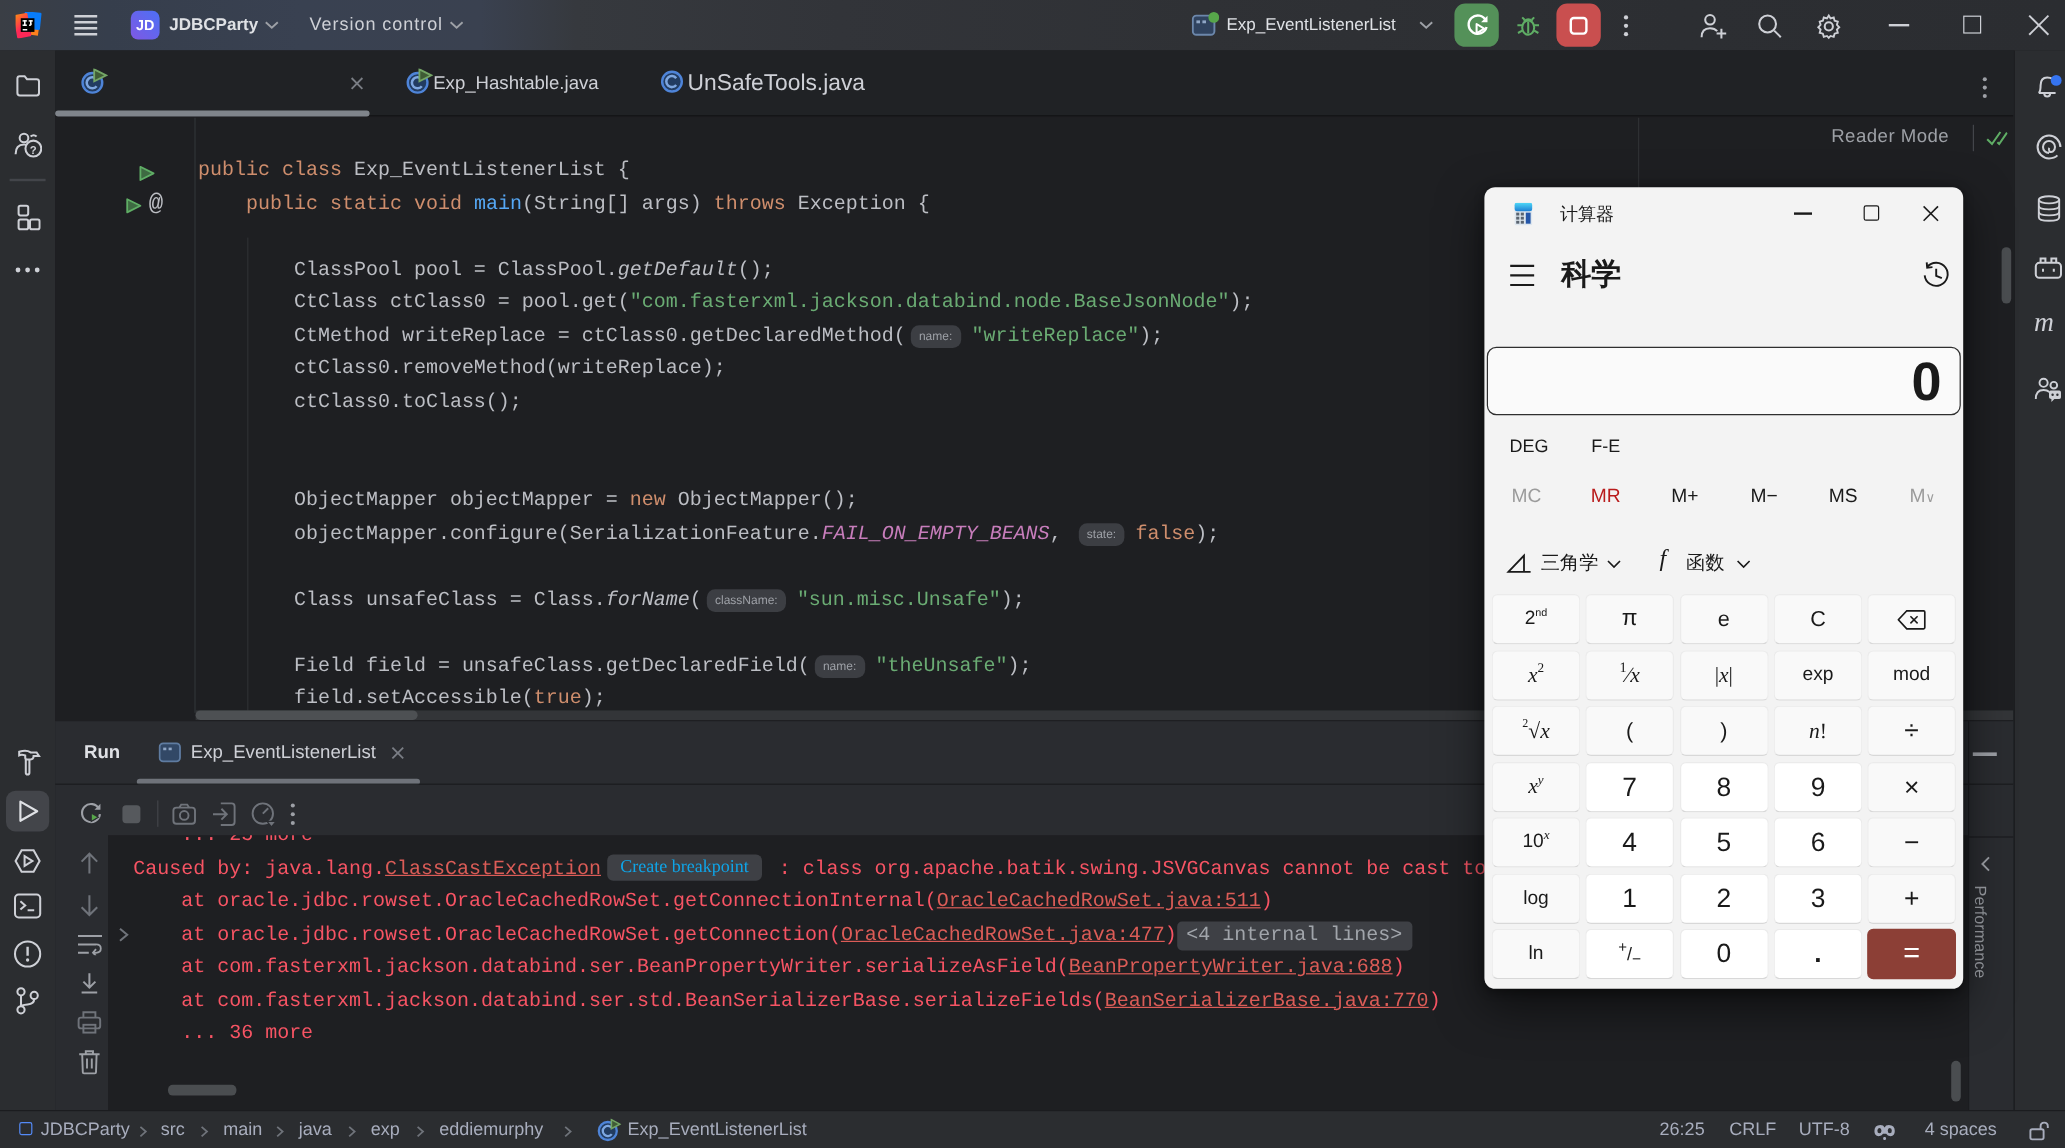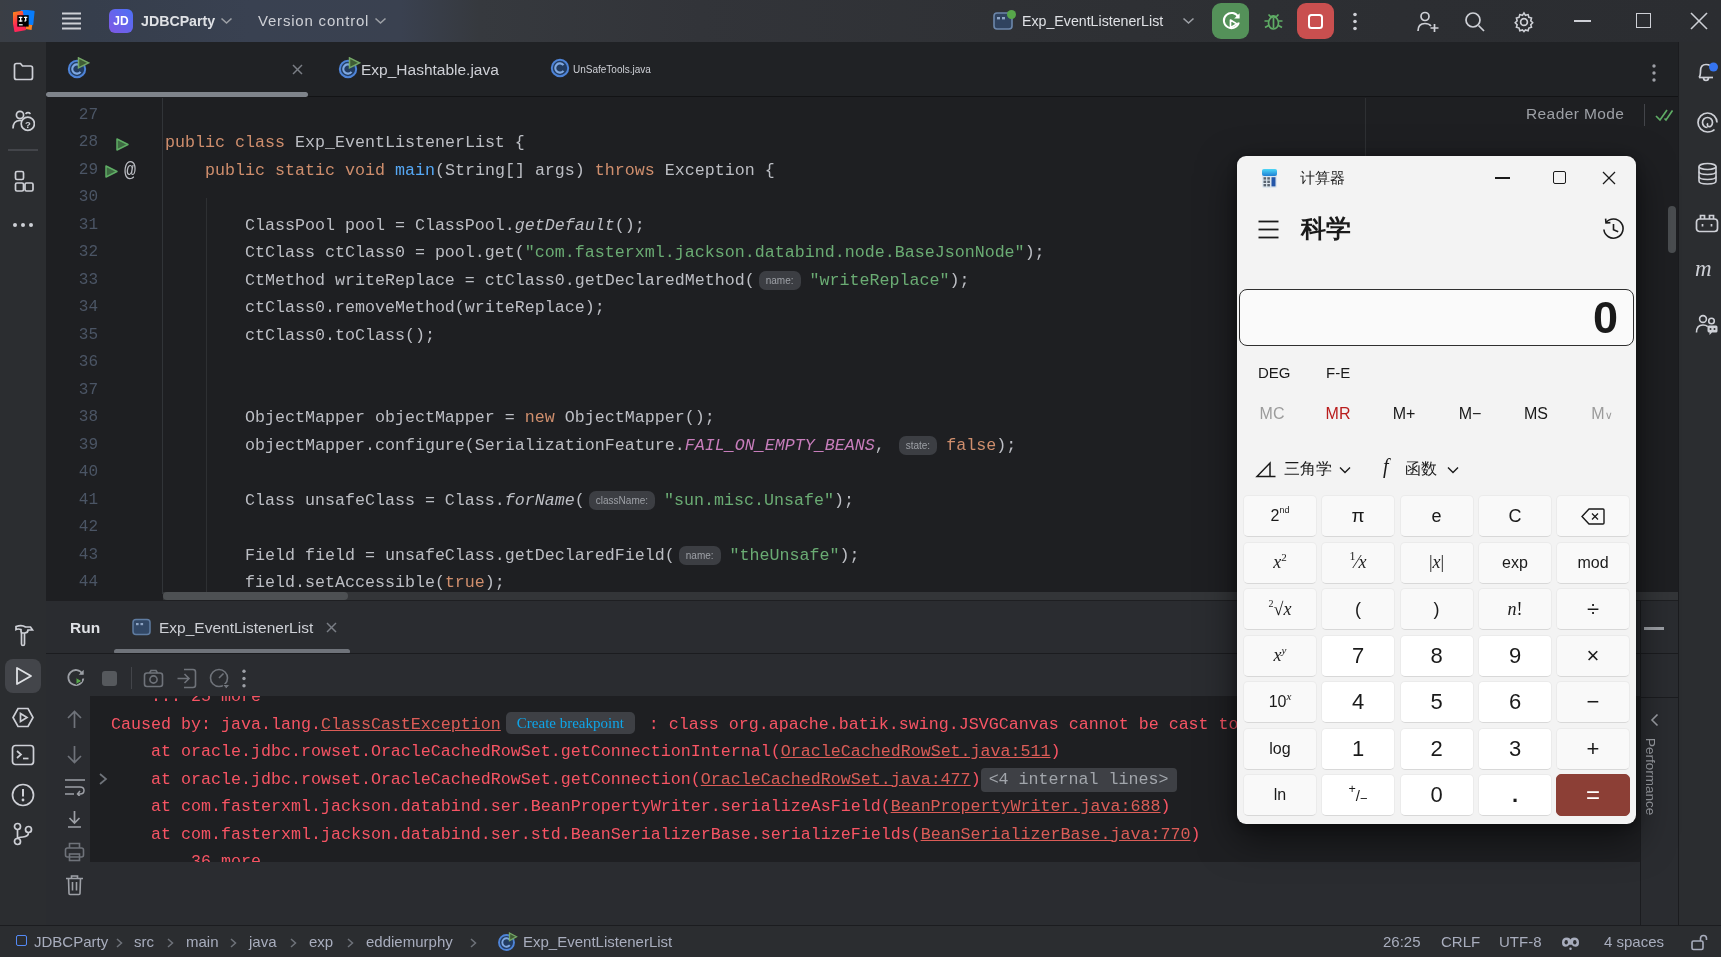--- a/index.html
+++ b/index.html
@@ -14,21 +14,21 @@
   
   #leftstrip { left:0; top:42px; width:46px; height:883px; background:#2B2D30; }
   
   #rightstrip { left:1678px; top:42px; width:43px; height:883px; background:#2B2D30; border-left:1px solid #1b1c1f; }
   
   #tabbar { left:46px; top:42px; width:1632px; height:55px; background:#202225; border-bottom:1px solid #121315; }
   
   #editor { left:46px; top:98px; width:1632px; height:503px; background:#1E1F22; overflow:hidden; }
   
   #runpanel { left:46px; top:601px; width:1632px; height:324px; background:#2a2c30; }
-  #console { position:absolute; left:44px; top:95px; width:1550px; height:166px; background:#1E1F22; overflow:hidden; }
+  #console { position:absolute; left:44px; top:95px; width:1550px; height:229px; background:#1E1F22; overflow:hidden; }
   
   #statusbar { left:0; top:925px; width:1721px; height:32px; background:#2B2D30; border-top:1px solid #1b1c1f; }
   .sbtxt { color:#A8ADBD; font-size:15px; line-height:32px; }
   
   #calc { left:1237px; top:156px; width:399px; height:668px; background:#F3F3F3; border-radius:9px;
     box-shadow:0 14px 38px rgba(0,0,0,0.55), 0 2px 8px rgba(0,0,0,0.35); z-index:50; font-family:"Liberation Sans",sans-serif; }
   .key { position:absolute; width:74px; height:42px; border-radius:5px; background:#F9F9F9;
     border:1px solid #ebebeb; border-bottom-color:#d8d8d8; color:#1a1a1a;
     display:flex; align-items:center; justify-content:center; font-size:16px; }
   .keyn { background:#FFFFFF; font-size:22px; font-weight:400; }
@@ -262,55 +262,37 @@
       <circle cx="11" cy="12" r="8.2" fill="#223c61" stroke="#4e84d8" stroke-width="2"></circle>
       <path d="M14.5 9.2 A 4.6 4.6 0 1 0 14.5 14.8" stroke="#7ea7e0" stroke-width="2.1" fill="none"></path>
       <path d="M12.5 0.8 L22.5 5.8 L12.5 10.8 Z" fill="#3f5c35" stroke="#74a666" stroke-width="1.5"></path>
     </svg>
     <div class="abs" style="left:315px; top:0; color:#CED0D6; font-size:15.5px; line-height:55px;">Exp_Hashtable.java</div>
 
     <svg class="abs" style="left:503px; top:15px;" width="22" height="22" viewBox="0 0 22 22">
       <circle cx="11" cy="11" r="8.2" fill="#223c61" stroke="#4e84d8" stroke-width="2"></circle>
       <path d="M14.5 8.2 A 4.6 4.6 0 1 0 14.5 13.8" stroke="#7ea7e0" stroke-width="2.1" fill="none"></path>
     </svg>
-    <div class="abs" style="left:527px; top:0; color:#CED0D6; font-size:10px; line-height:55px;">UnSafeTools.java</div>
+    <div class="abs" style="left:527px; top:0; color:#CED0D6; font-size:19px; line-height:55px;">UnSafeTools.java</div>
     <svg class="abs" style="left:1605px; top:22px;" width="6" height="18" viewBox="0 0 6 18">
       <g fill="#9DA0A6">
         <circle cx="3" cy="2" r="1.7"></circle>
         <circle cx="3" cy="9" r="1.7"></circle>
         <circle cx="3" cy="16" r="1.7"></circle>
       </g>
     </svg>
   </div>
   <div class="abs" id="editor">
 
     <div class="abs" style="left:116px; top:0; width:1px; height:496px; background:#313438;"></div>
 
     <div class="abs" style="left:159.5px; top:100px; width:1px; height:396px; background:#2e3033;"></div>
 
     <div class="abs" style="left:1319px; top:0; width:1px; height:496px; background:#2e3033;"></div>
 
-    <div class="abs mono" id="gutternums" style="left:0; top:3.75px; width:52px; text-align:right; color:#4B5565; font-size:16px; line-height:27.5px; white-space:pre;">27
-28
-29
-30
-31
-32
-33
-34
-35
-36
-37
-38
-39
-40
-41
-42
-43
-44</div>
 
     <svg class="abs" style="left:69px; top:39px;" width="15" height="15" viewBox="0 0 15 15">
       <path d="M2 2 L13 7.5 L2 13 Z" fill="#3e6a42" stroke="#5FAD65" stroke-width="1.5" stroke-linejoin="round"></path>
     </svg>
     <svg class="abs" style="left:58px; top:66px;" width="15" height="15" viewBox="0 0 15 15">
       <path d="M2 2 L13 7.5 L2 13 Z" fill="#3e6a42" stroke="#5FAD65" stroke-width="1.5" stroke-linejoin="round"></path>
     </svg>
     <div class="abs" style="left:78px; top:61px; color:#BCBEC4; font-size:20px; font-family:'Liberation Mono',monospace;">@</div>
 
     <div class="abs" style="left:1480px; top:7px; color:#9DA0A6; font-size:15.5px; letter-spacing:0.4px;">Reader Mode</div>

